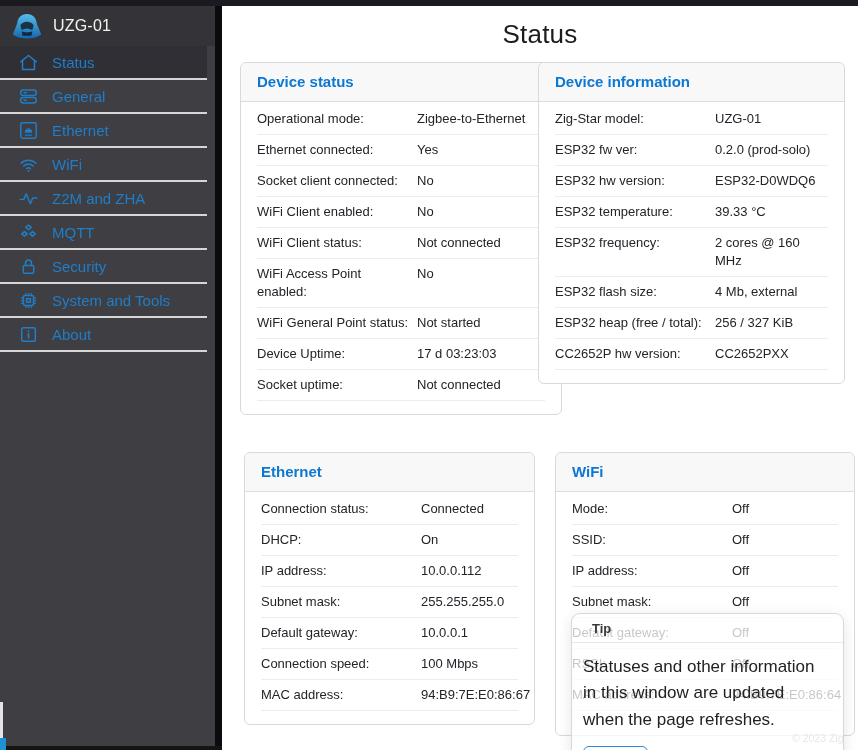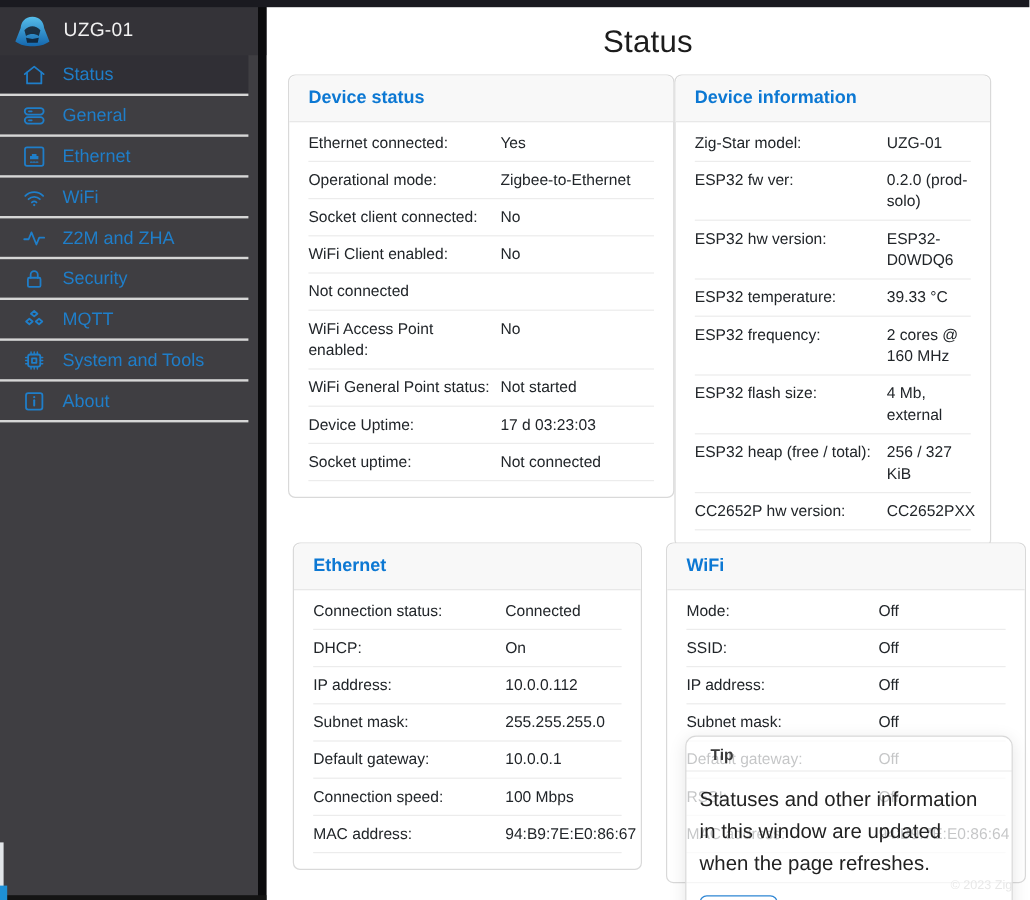--- a/index.html
+++ b/index.html
@@ -59,21 +59,21 @@
     display:grid; grid-template-columns:160px 1fr;
     padding:6px 0; border-bottom:1px solid #ececec;
     font-size:13px; line-height:18px; color:#212529;
   }
   .row-label { white-space:nowrap; }
   .row-value { white-space:normal; }
   
   #device-status-rows div.row:nth-of-type(6) .row-label { white-space:normal; max-width:128px; }
 
   .card-device-status { left:18px;  top:56px;  width:322px; }
-  .card-device-info   { left:340px; top:56px;  width:264px; }
+  .card-device-info   { left:316px; top:56px;  width:307px; }
   .card-ethernet      { left:22px;  top:446px; width:291px; }
   .card-wifi          { left:333px; top:446px; width:300px; min-height:284px; }
 
   
   .tip-dialog {
     position:absolute; left:571px; top:613px; width:273px; z-index:50;
     background:rgba(255,255,255,0.74); border:1px solid #d8d8d8;
     border-radius:9px; box-shadow:0 3px 14px rgba(0,0,0,0.10);
   }
   .tip-header {
@@ -162,39 +162,39 @@
         <span class="nav-icon">
           <svg viewBox="0 0 24 24" width="21" height="21" fill="none" stroke="#1f7ec9" stroke-width="1.7" stroke-linecap="round" stroke-linejoin="round">
             <path d="M2.5 13h4.2l2.7-6.5 4.7 11.5 2.7-6.5h4.7"></path>
           </svg>
         </span>
         <span class="nav-label">Z2M and ZHA</span>
       </div>
       <div class="nav-item">
         <span class="nav-icon">
           <svg viewBox="0 0 24 24" width="21" height="21" fill="none" stroke="#1f7ec9" stroke-width="1.7" stroke-linecap="round" stroke-linejoin="round">
-            <rect x="6" y="10.8" width="12" height="8.8" rx="1.4"></rect>
-            <path d="M8.6 10.8V7.9a3.4 3.4 0 0 1 6.8 0v2.9"></path>
-          </svg>
-        </span>
-        <span class="nav-label">Security</span>
-      </div>
-      <div class="nav-item">
-        <span class="nav-icon">
-          <svg viewBox="0 0 24 24" width="21" height="21" fill="none" stroke="#1f7ec9" stroke-width="1.7" stroke-linecap="round" stroke-linejoin="round">
             <path d="M12 3.6l3.1 2.6-3.1 2.6-3.1-2.6z"></path>
             <path d="M7.4 11l3.1 2.6-3.1 2.6-3.1-2.6z"></path>
             <path d="M16.6 11l3.1 2.6-3.1 2.6-3.1-2.6z"></path>
           </svg>
         </span>
         <span class="nav-label">MQTT</span>
       </div>
       <div class="nav-item">
         <span class="nav-icon">
           <svg viewBox="0 0 24 24" width="21" height="21" fill="none" stroke="#1f7ec9" stroke-width="1.7" stroke-linecap="round" stroke-linejoin="round">
+            <rect x="6" y="10.8" width="12" height="8.8" rx="1.4"></rect>
+            <path d="M8.6 10.8V7.9a3.4 3.4 0 0 1 6.8 0v2.9"></path>
+          </svg>
+        </span>
+        <span class="nav-label">Security</span>
+      </div>
+      <div class="nav-item">
+        <span class="nav-icon">
+          <svg viewBox="0 0 24 24" width="21" height="21" fill="none" stroke="#1f7ec9" stroke-width="1.7" stroke-linecap="round" stroke-linejoin="round">
             <rect x="6.2" y="6.2" width="11.6" height="11.6" rx="2"></rect>
             <rect x="9.9" y="9.9" width="4.2" height="4.2"></rect>
             <path d="M9 6.2V3.9M12 6.2V3.9M15 6.2V3.9M9 20.1v-2.3M12 20.1v-2.3M15 20.1v-2.3M6.2 9H3.9M6.2 12H3.9M6.2 15H3.9M20.1 9h-2.3M20.1 12h-2.3M20.1 15h-2.3" stroke-width="1.4"></path>
           </svg>
         </span>
         <span class="nav-label">System and Tools</span>
       </div>
       <div class="nav-item">
         <span class="nav-icon">
           <svg viewBox="0 0 24 24" width="21" height="21" fill="none" stroke="#1f7ec9" stroke-width="1.7" stroke-linecap="round" stroke-linejoin="round">
@@ -216,36 +216,37 @@
 
 <main class="main">
   <h1 class="page-title">Status</h1>
 
   <section class="card card-device-status">
     <div class="card-header">
       <span class="card-title">Device status</span>
     </div>
     <div class="card-body" id="device-status-rows">
       <div class="row">
+          <span class="row-label">Operational mode:</span>
+          <span class="row-value">Zigbee-to-Ethernet</span>
+        </div>
+        <div class="row">
           <span class="row-label">Ethernet connected:</span>
           <span class="row-value">Yes</span>
         </div>
         <div class="row">
-          <span class="row-label">Operational mode:</span>
-          <span class="row-value">Zigbee-to-Ethernet</span>
-        </div>
-        <div class="row">
           <span class="row-label">Socket client connected:</span>
           <span class="row-value">No</span>
         </div>
         <div class="row">
           <span class="row-label">WiFi Client enabled:</span>
           <span class="row-value">No</span>
         </div>
         <div class="row">
+          <span class="row-label">WiFi Client status:</span>
           <span class="row-value">Not connected</span>
         </div>
         <div class="row">
           <span class="row-label">WiFi Access Point enabled:</span>
           <span class="row-value">No</span>
         </div>
         <div class="row">
           <span class="row-label">WiFi General Point status:</span>
           <span class="row-value">Not started</span>
         </div>

